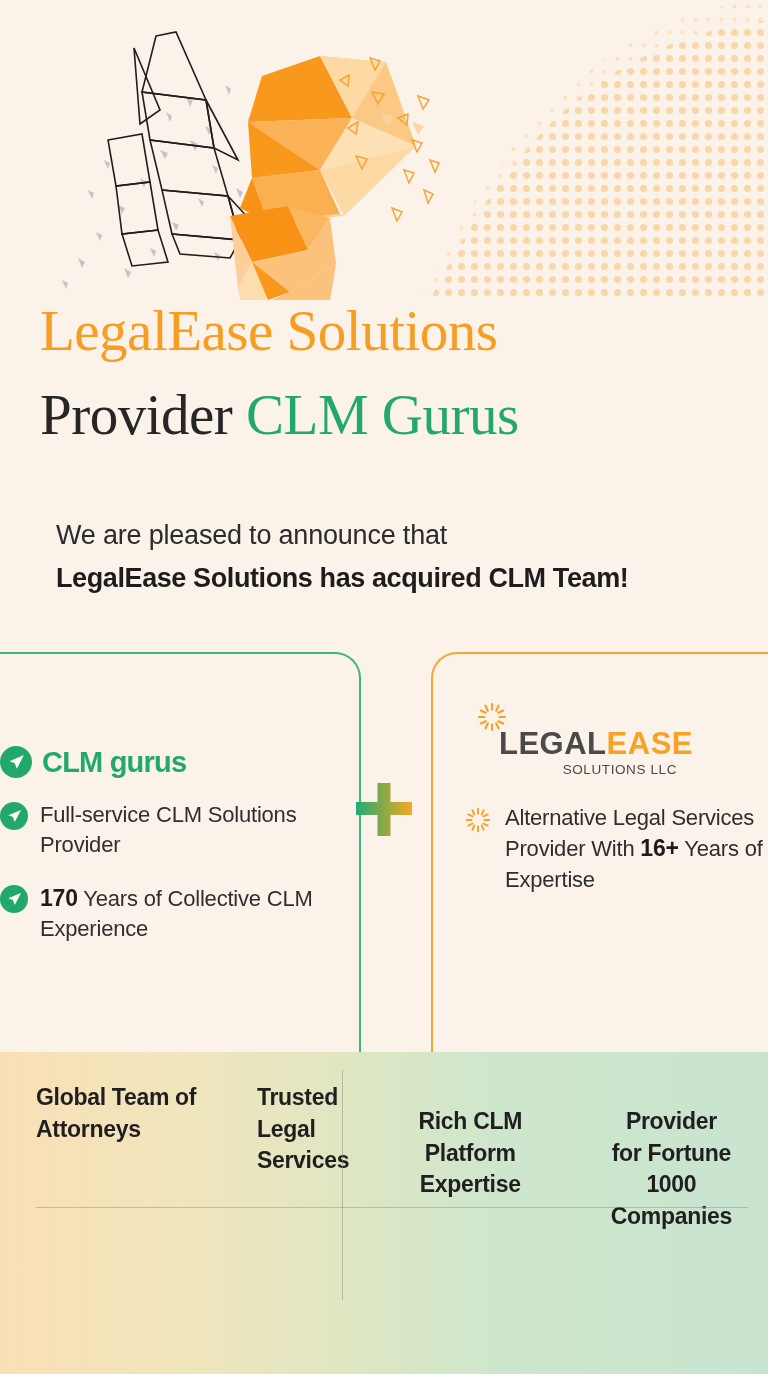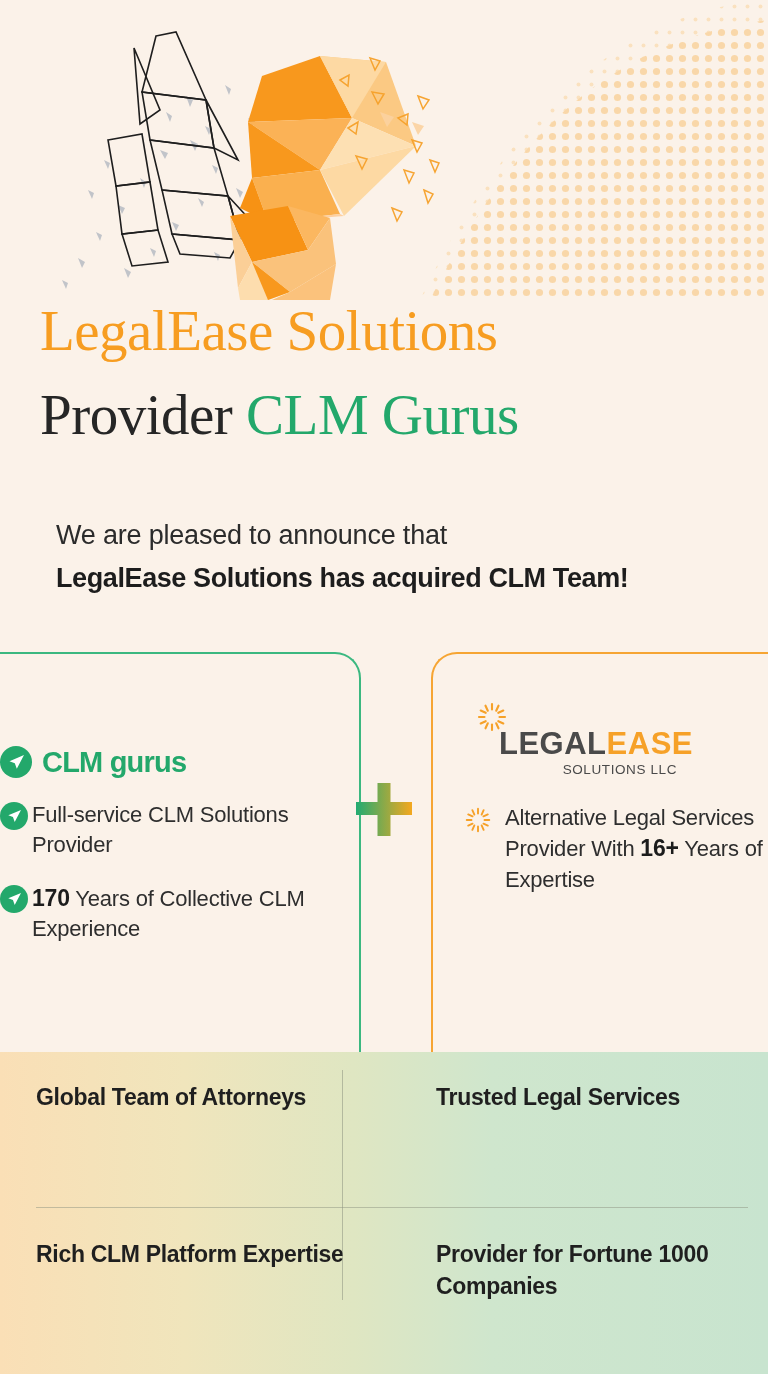--- a/index.html
+++ b/index.html
@@ -98,21 +98,21 @@
     font-size:29px;
     letter-spacing:-0.8px;
     color:#23a86b;
     font-weight:700;
     line-height:1;
   }
   .clm-logo .word .g { font-weight:700; }
 
   .bullet-row {
     display:flex; align-items:flex-start;
-    gap:4px;
+    gap:12px;
     margin-top:22px;
   }
   .bullet-row .bmark { width:28px; height:28px; flex:none; margin-top:2px; }
   .bullet-row .btext {
     font-size:22px;
     line-height:1.38;
     color:#2e2e2e;
     letter-spacing:-0.2px;
   }
   .bullet-row .btext b { font-weight:700; color:#1c1c1c; font-size:23px; }
@@ -155,32 +155,32 @@
       #fadfb6 0%,
       #f0e5bc 24%,
       #dfe6c2 46%,
       #cfe6cd 64%,
       #c8e4cf 100%);
   }
   .grid {
     position:absolute; left:36px; top:28px;
     width:712px; height:266px;
     display:grid;
-    grid-template-columns:1fr 1fr;
+    grid-template-columns:1fr 1fr 1fr 1fr;
     grid-template-rows:1fr 1fr;
   }
   .cell {
     font-size:23px; font-weight:700;
     color:#1f1f1f;
     line-height:1.38;
     letter-spacing:-0.3px;
     padding:2px 16px 0 0;
   }
   .cell.c2, .cell.c4 { padding-left:44px; }
-  .cell.c3, .cell.c4 { padding-top:26px; }
+  .cell.c3, .cell.c4 { padding-top:26px;text-align:center; }
   .cell.c1, .cell.c2 { padding-bottom:22px; }
 
   .v-div {
     position:absolute; left:342px; top:18px;
     width:1px; height:230px;
     background:#8e9382;
     opacity:.55;
   }
   .h-div {
     position:absolute; left:36px; top:155px;

